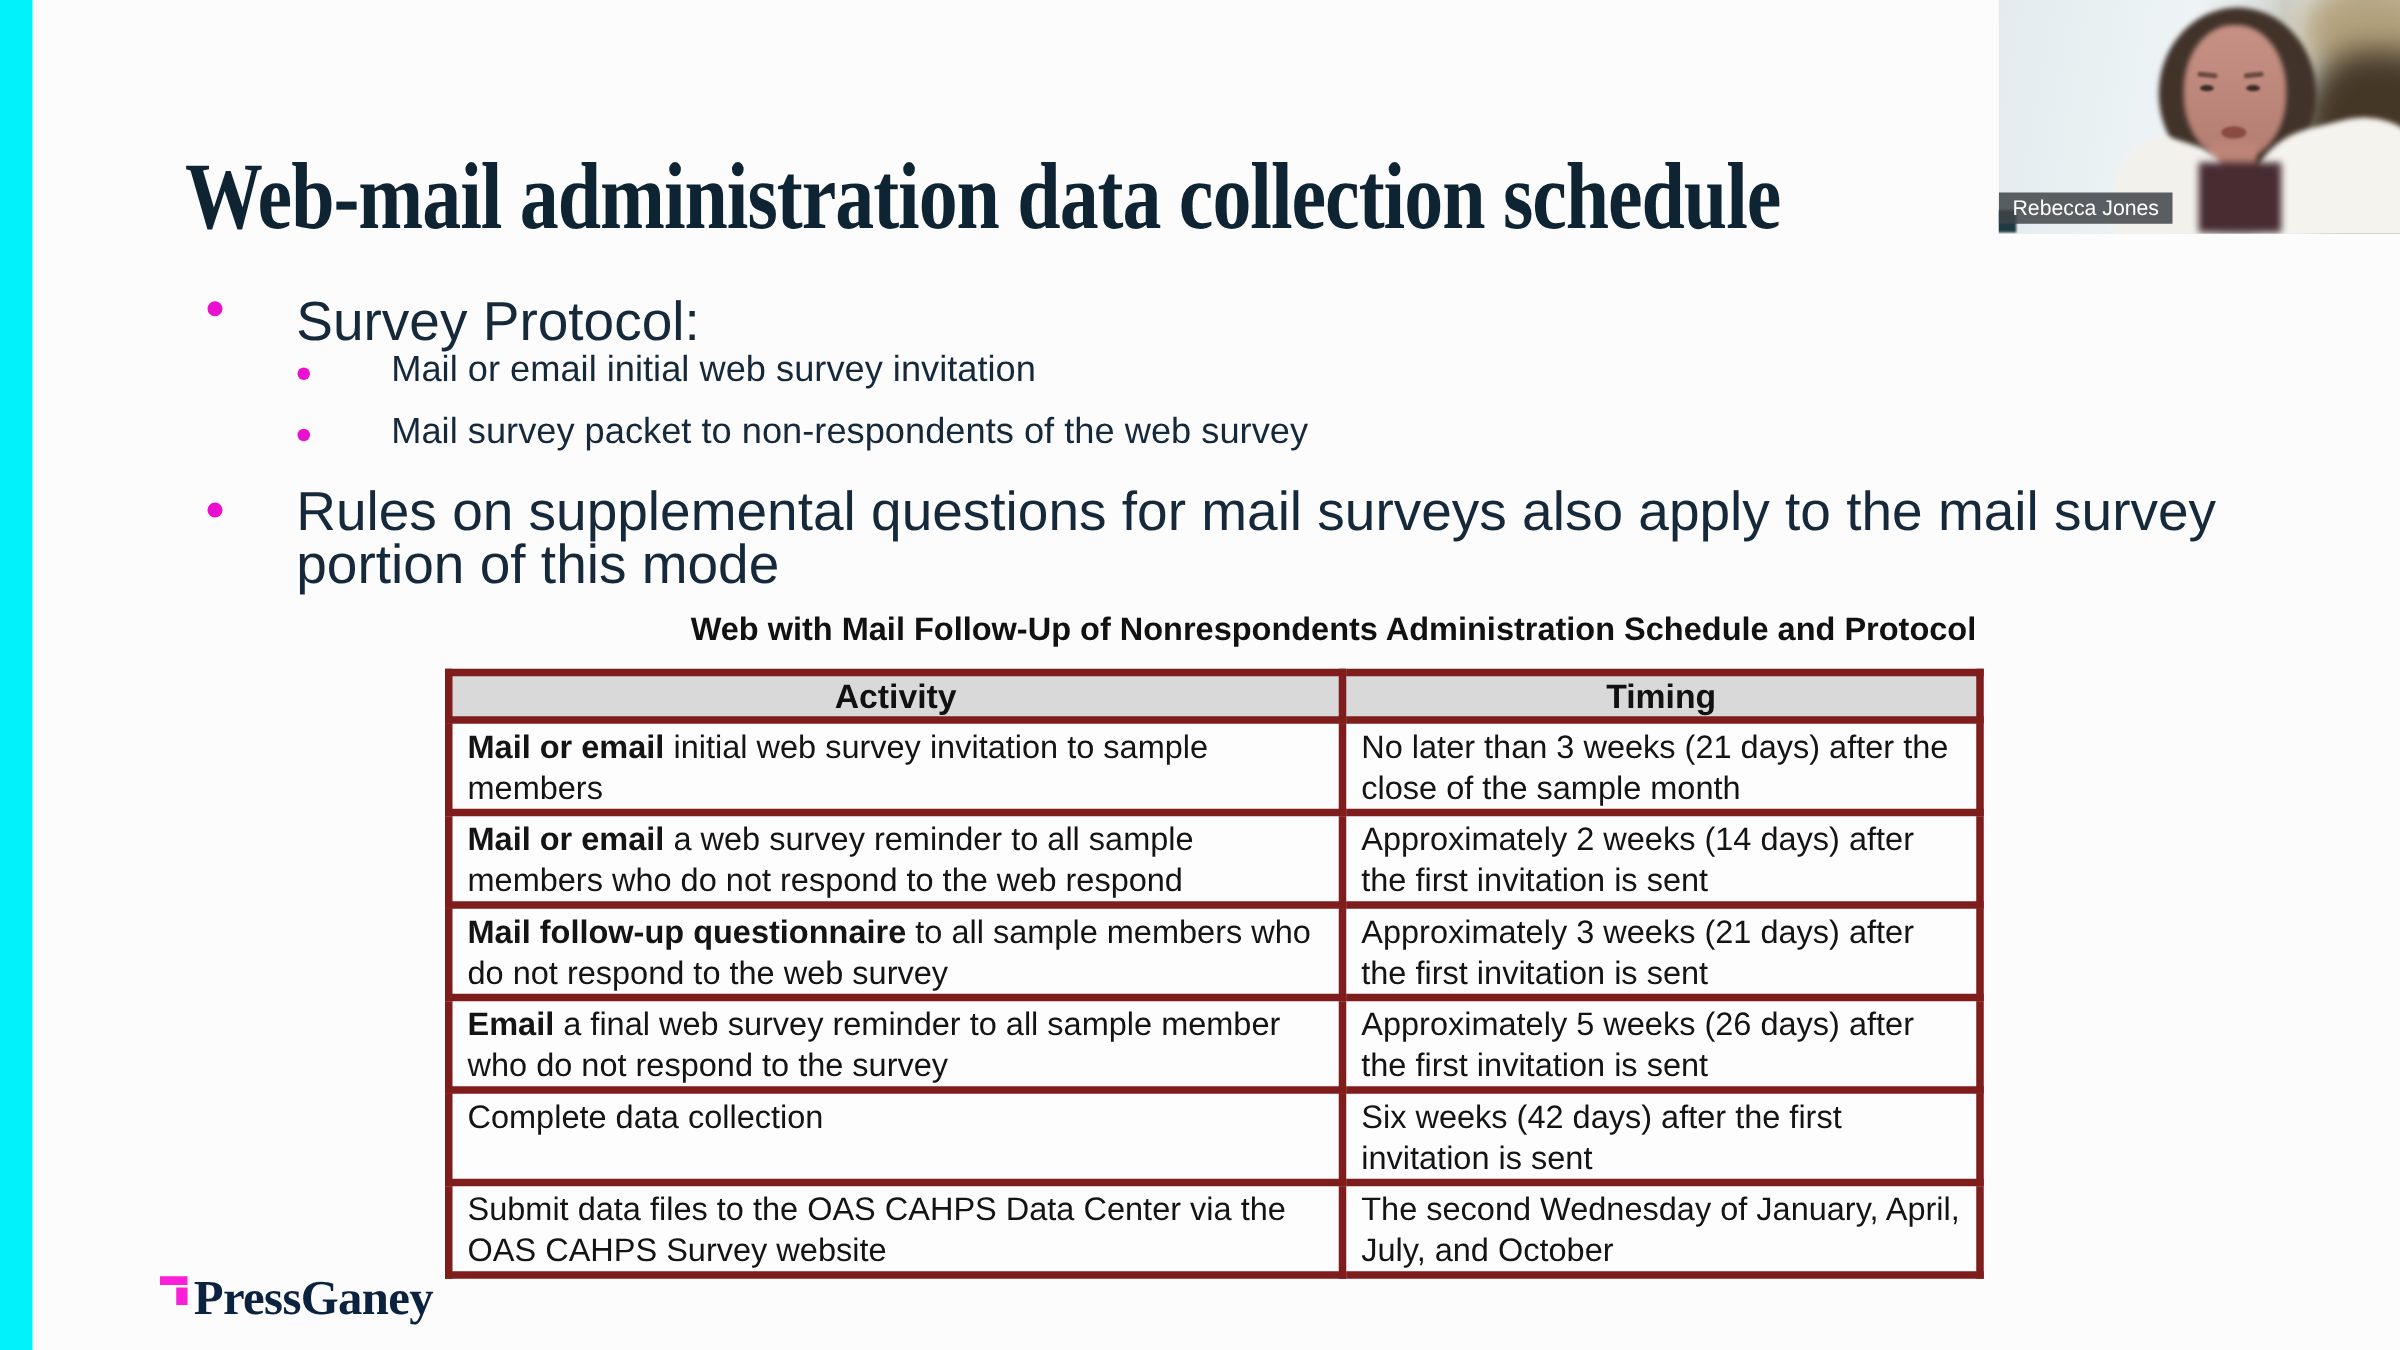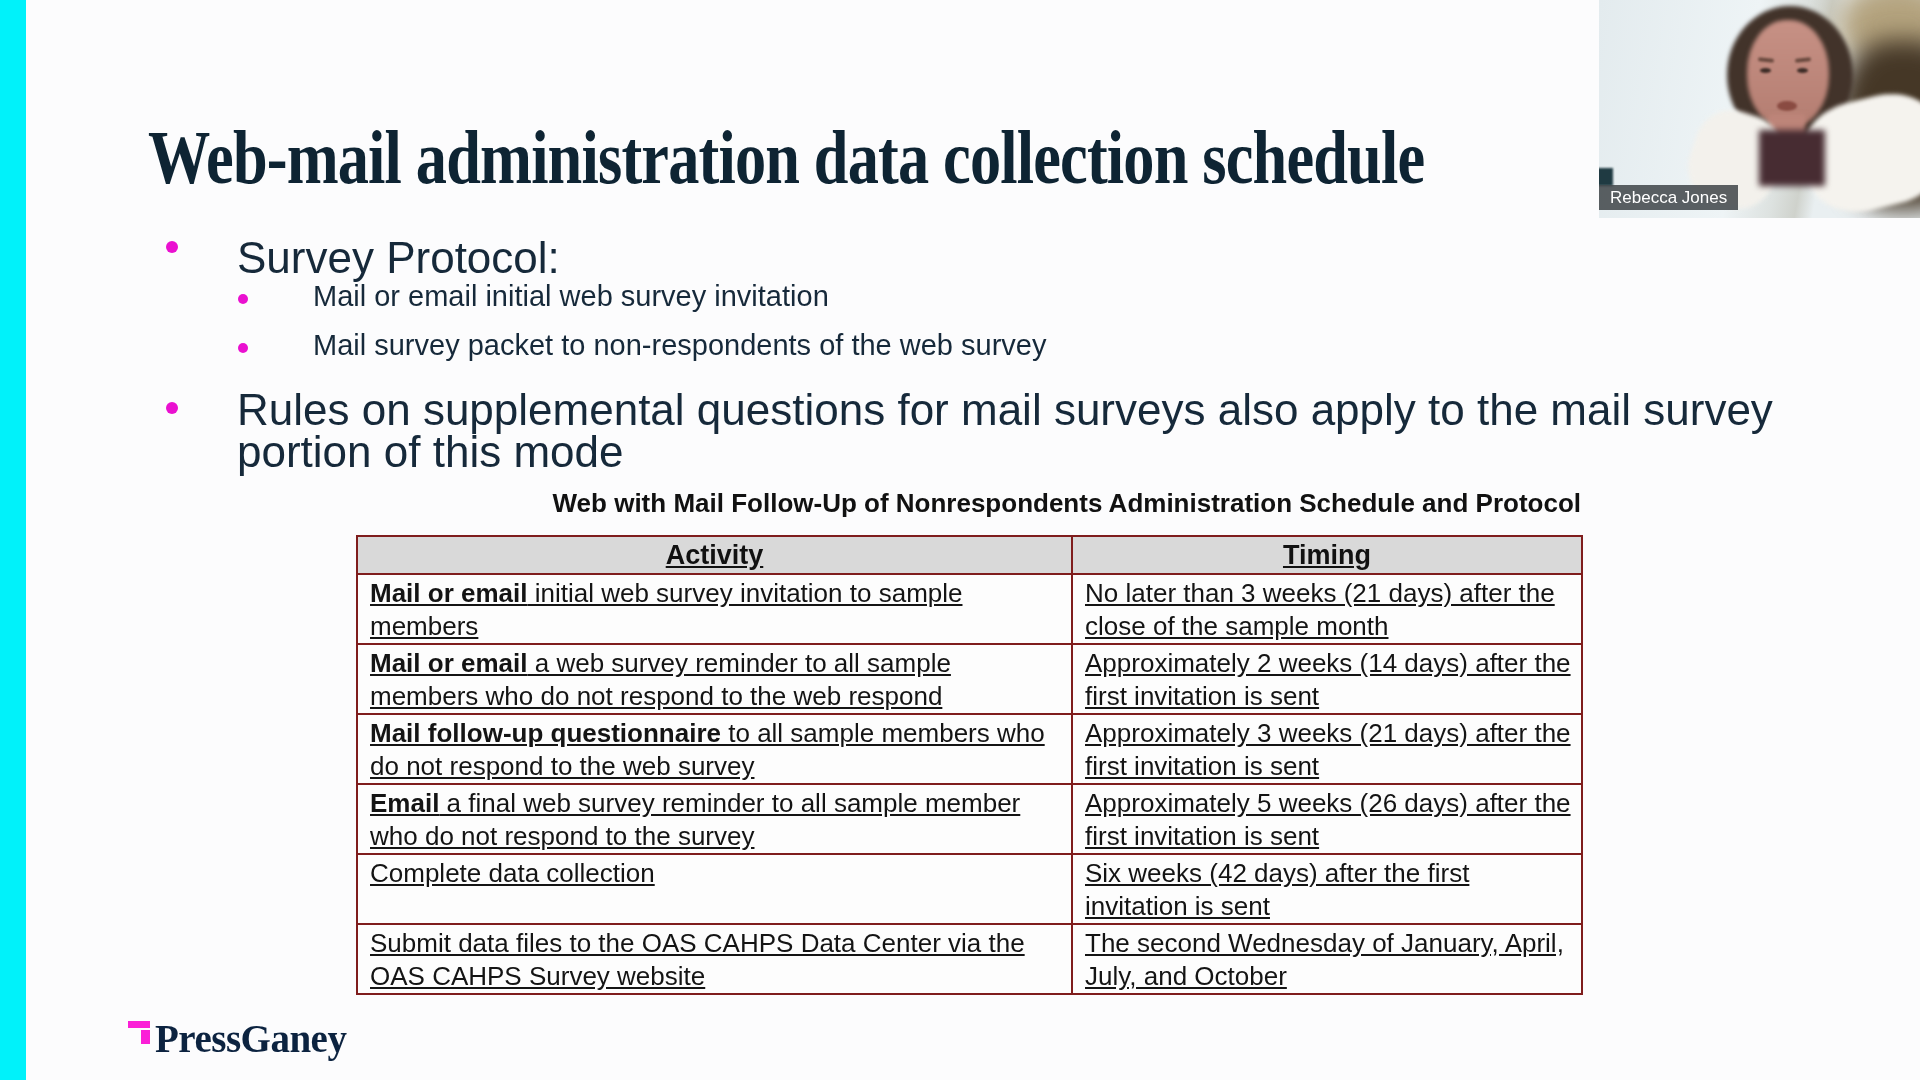--- a/index.html
+++ b/index.html
@@ -38,21 +38,21 @@
   .tbl-title {
     position:absolute; left:356px; top:488px; width:1225px;
     text-align:right; font-weight:bold; font-size:26px; color:#111;
   }
   table.sched {
     position:absolute; left:356px; top:535px; width:1225px;
     border-collapse:collapse; table-layout:fixed; background:#fdfdfd;
   }
   table.sched col.c1 { width:715px; }
   table.sched col.c2 { width:510px; }
-  table.sched th, table.sched td { border:2px solid #7f1d1d;text-decoration:underline; }
+  table.sched th, table.sched td { border:6px solid #7f1d1d; }
   table.sched th {
     height:38px; background:#d9d9d9; font-weight:bold; font-size:27px;
     color:#111; text-align:center; vertical-align:middle;
   }
   table.sched td {
     height:66px; vertical-align:top; font-size:26px; line-height:33px;
     color:#141414; padding:2px 8px 0 12px;
   }
   table.sched td .lead { font-weight:bold; }
 
@@ -62,21 +62,21 @@
   .logo-mark .bar-top { position:absolute; left:0; top:0; width:22px; height:7px; background:#fb1fd7; }
   .logo-mark .bar-right { position:absolute; left:13px; top:9px; width:9px; height:14px; background:#fb1fd7; }
   .logo-text {
     font-family:"Liberation Serif", serif; font-weight:bold; font-size:39px;
     color:#0c2340; letter-spacing:-0.5px;
   }
   .copyright { position:absolute; left:1447px; top:1081px; font-size:16px; color:#0f172a; }
 
   
   .video {
-    position:absolute; left:1599px; top:0; width:321px; height:218px;
+    position:absolute; left:1599px; top:0; width:321px; height:187px;
     overflow:hidden; z-index:5; background:#e9eff1;
   }
   .cam-bg { position:absolute; inset:0;
     background:linear-gradient(100deg,#e3ebee 0%,#eef4f6 45%,#dde2e0 58%,#cfd2cc 65%,#e9eff1 70%); }
   .cam-blob-beige { position:absolute; left:238px; top:-20px; width:120px; height:90px;
     background:#b3a27d; border-radius:50%; filter:blur(14px); }
   .cam-blob-dark { position:absolute; left:240px; top:40px; width:130px; height:170px;
     background:#453726; border-radius:40%; filter:blur(12px); }
   .cam-hair { position:absolute; left:128px; top:6px; width:126px; height:138px;
     background:#42332a; border-radius:50%; filter:blur(2px); }

